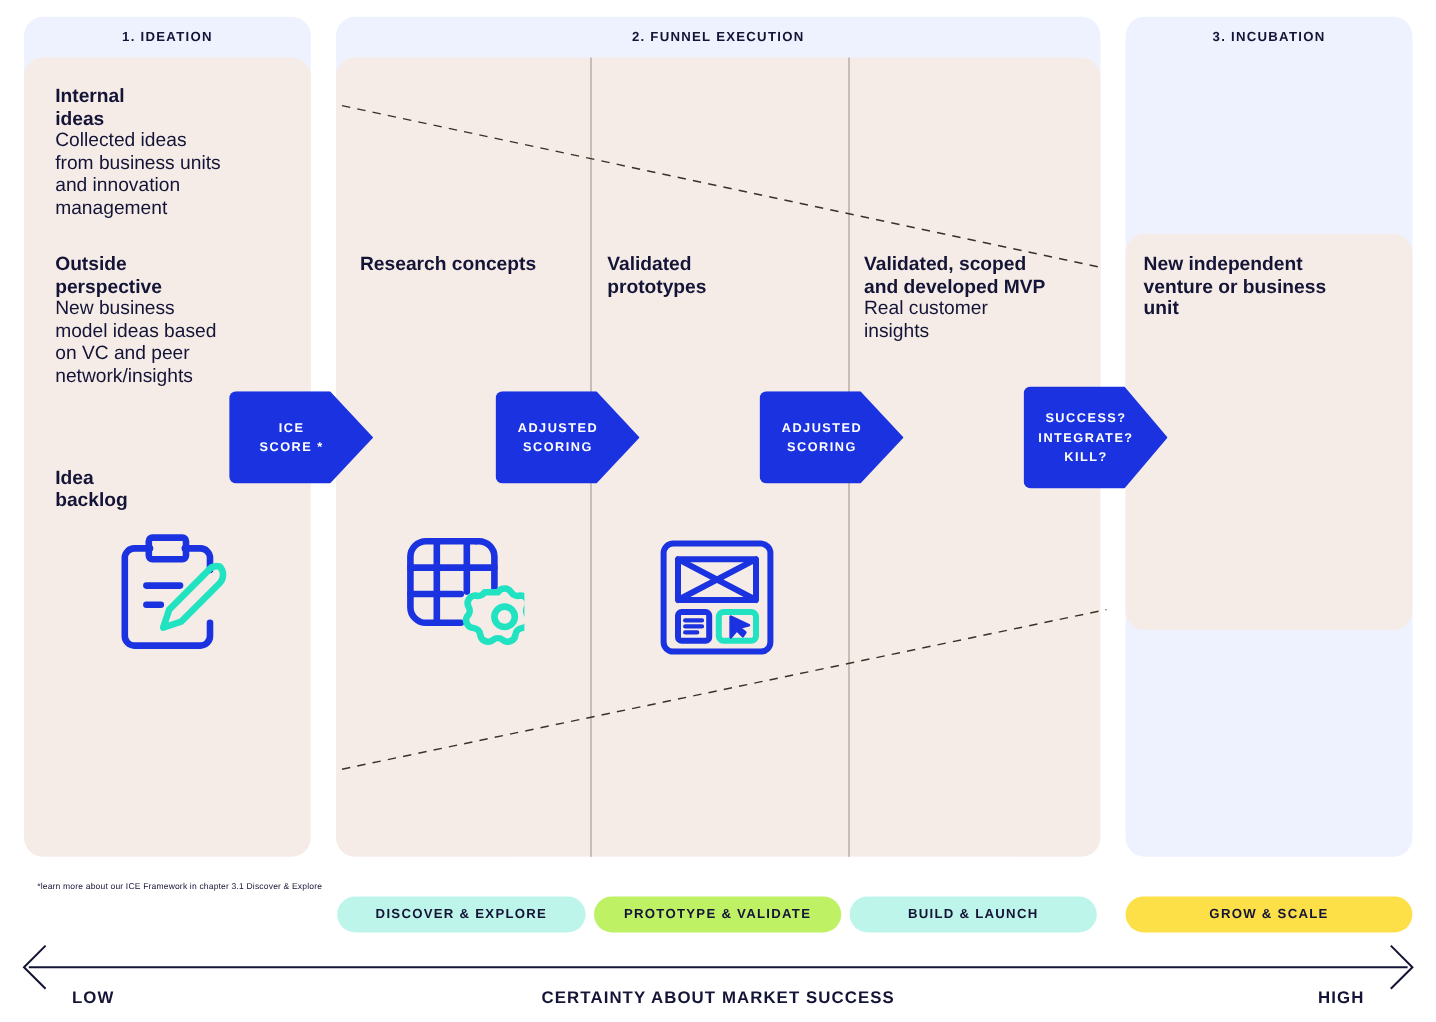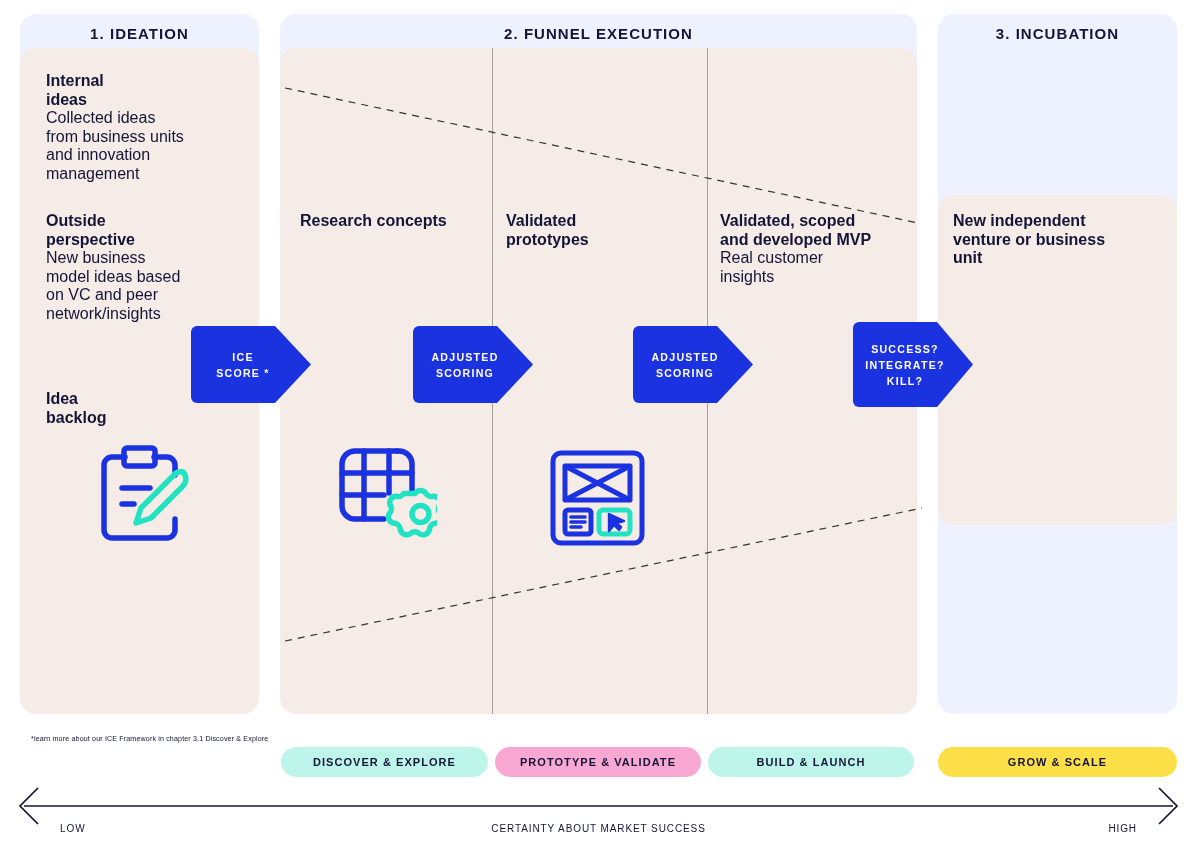--- a/index.html
+++ b/index.html
@@ -5,21 +5,21 @@
   html,body{margin:0;padding:0;background:#ffffff;}
   body{
     width:1197px;height:852px;position:relative;overflow:hidden;
     font-family:"Liberation Sans", sans-serif;color:#141437;
   }
   .stage{position:absolute;left:0;top:0;width:1197px;height:852px;}
 
   
   .hdrpanel{position:absolute;background:#eef1fe;border-radius:16px;}
   .hdrtitle{
-    position:absolute;text-align:center;font-size:15px;font-weight:bold;
+    position:absolute;text-align:center;font-size:11px;font-weight:bold;
     letter-spacing:1.05px;color:#141437;top:25px;
   }
 
   
   .cream{position:absolute;background:#f6ece7;border-radius:16px;}
 
   
   .vdiv{position:absolute;width:1px;background:#9b8f8a;opacity:.85;}
 
   
@@ -48,21 +48,21 @@
   
   .pill{
     position:absolute;height:30px;border-radius:15px;
     display:flex;align-items:center;justify-content:center;
     font-size:11px;font-weight:bold;letter-spacing:1.05px;color:#141437;
   }
 
   
   .axiswrap{position:absolute;left:0;top:786px;width:1197px;height:66px;}
   .axislabel{
-    position:absolute;font-size:10px;font-weight:normal;letter-spacing:.9px;
+    position:absolute;font-size:14px;font-weight:bold;letter-spacing:.9px;
     color:#141437;top:823px;
   }
   .axis-low{left:60px;}
   .axis-high{right:60px;}
   .axis-center{left:0;width:1197px;text-align:center;}
 
   
   .icon{position:absolute;}
   .icon svg{display:block;}
 </style>
@@ -208,21 +208,21 @@
       </g>
       <path d="M59 64 L59 81 L64 75 L69 80 L71 77 L66 73 L74 71 Z" fill="#1a32e0" stroke-width="2.4"></path>
     </svg>
   </div>
 
   <div class="footnote" style="left:31px;top:735px;width:250px;">*learn more about our ICE Framework in chapter 3.1 Discover &amp; Explore</div>
 
   <div class="pill" style="left:281px;top:747px;width:207px;background:#bef5ea;">
     <span>DISCOVER &amp; EXPLORE</span>
   </div>
-  <div class="pill" style="left:495px;top:747px;width:206px;background:#f9a8d4;">
+  <div class="pill" style="left:495px;top:747px;width:206px;background:#bef264;">
     <span>PROTOTYPE &amp; VALIDATE</span>
   </div>
   <div class="pill" style="left:708px;top:747px;width:206px;background:#bef5ea;">
     <span>BUILD &amp; LAUNCH</span>
   </div>
   <div class="pill" style="left:938px;top:747px;width:239px;background:#fde047;">
     <span>GROW &amp; SCALE</span>
   </div>
 
   <svg class="axiswrap" width="1197" height="66" viewBox="0 0 1197 66">

